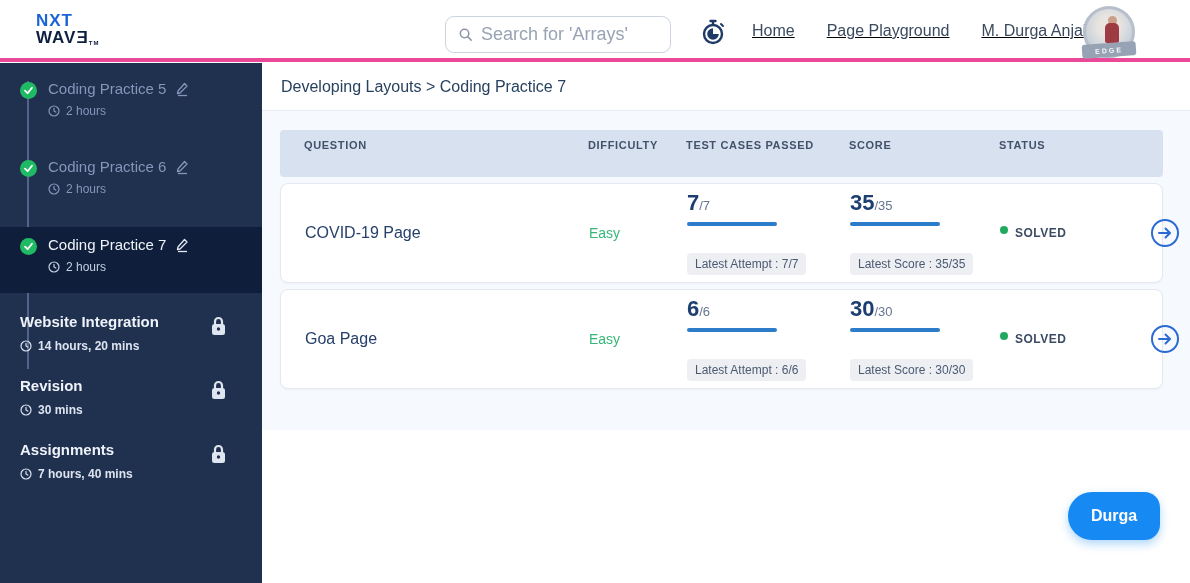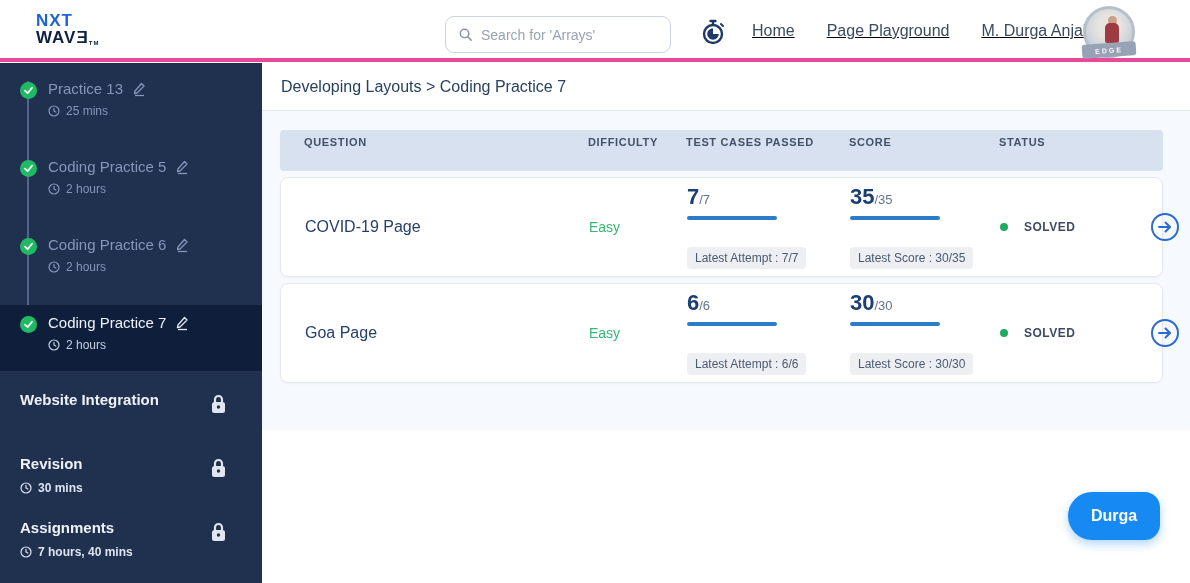--- a/index.html
+++ b/index.html
@@ -8,21 +8,21 @@
 
   
   .header { position:absolute; top:0; left:0; width:1190px; height:62px;
     background:#fff; border-bottom:4px solid #ec4899; display:flex; align-items:center; z-index:5; }
   .logo { margin-left:36px; line-height:1; cursor:pointer; }
   .logo .l1 { font-size:17px; font-weight:bold; color:#1b64d8; letter-spacing:1px; }
   .logo .l2 { font-size:17px; font-weight:bold; color:#0e1f40; letter-spacing:1px; }
   .logo .tm { font-size:6px; color:#0e1f40; vertical-align:bottom; }
   .search-box { position:absolute; left:445px; top:16px; width:226px; height:37px;
     border:1px solid #ccd4df; border-radius:9px; background:#fff; display:flex; align-items:center; padding:0 12px; }
-  .search-box input { border:none; outline:none; font-size:14px; color:#4d7c0f; width:100%;
+  .search-box input { border:none; outline:none; font-size:18px; color:#4d7c0f; width:100%;
     font-family:"Liberation Sans", sans-serif; background:transparent; }
   .search-box input::placeholder { color:#98a3b3; }
   .timer-wrap { position:absolute; left:699px; top:18px; width:28px; height:28px; cursor:pointer; }
   .nav-links { position:absolute; left:752px; top:0; height:62px; display:flex; align-items:center; gap:32px;text-decoration:underline; }
   .nav-link { font-size:16px; color:#3b4a5e; cursor:pointer; white-space:nowrap; }
   .avatar { position:absolute; left:1083px; top:6px; width:52px; height:52px; border-radius:50%;
     background:radial-gradient(circle at 50% 38%, #e8e4e0 0 30%, #cfd5dc 60%, #aab4c1 100%);
     border:3px solid #b6bfca; cursor:pointer; }
   .avatar .person { position:absolute; left:19px; top:14px; width:14px; height:20px;
     background:#9e3b42; border-radius:5px 5px 2px 2px; }
@@ -53,36 +53,36 @@
   .l-item .lock { position:absolute; right:34px; top:16px; width:19px; height:22px; }
 
   
   .main { position:absolute; top:63px; left:262px; width:928px; height:520px; background:#fff; }
   .breadcrumb-bar { height:48px; background:#fff; border-bottom:1px solid #e8ecf2;
     display:flex; align-items:center; padding-left:19px; }
   .breadcrumb { font-size:16px; color:#27415f; }
   .content-upper { background:#f6f9fd; height:319px; padding:19px 27px 0 18px; }
 
   .tbl-head { display:grid; grid-template-columns:284px 98px 163px 150px 150px 1fr;
-    align-items:center; height:41px; background:#d8e1f0; border-radius:4px; padding:0 20px 18px 24px; }
+    align-items:center; height:47px; background:#d8e1f0; border-radius:4px; padding:0 20px 18px 24px; }
   .tbl-head span { font-size:11px; font-weight:bold; letter-spacing:.06em; color:#42526b; }
 
   .row-card { display:grid; grid-template-columns:284px 98px 163px 150px 150px 1fr;
     align-items:center; background:#fff; border:1px solid #e4e9f1; border-radius:8px;
     height:100px; margin-top:6px; padding:0 20px 0 24px; box-shadow:0 1px 2px rgba(30,50,90,.04); }
   .row-card + .row-card { margin-top:6px; }
   .q-name { font-size:16px; color:#26406b; }
   .difficulty { font-size:14px; color:#35b877; }
   .metric .nums { line-height:1; }
   .metric .big { font-size:22px; font-weight:bold; color:#1d3e71; }
   .metric .small { font-size:13px; color:#64748f; }
   .metric .bar { width:90px; height:4px; border-radius:2px; background:#2c7cc9; margin-top:8px; }
   .metric .pill { display:inline-block; margin-top:27px; background:#edeff3; border-radius:4px;
     padding:4px 8px; font-size:12px; color:#4a5a72; white-space:nowrap; }
-  .status { display:flex; align-items:center; gap:16px; }
+  .status { display:flex; gap:7px; }
   .status .dot { width:8px; height:8px; border-radius:50%; background:#1faa5f; }
   .status .txt { font-size:12px; letter-spacing:.04em; color:#3c4c63; font-weight:bold; }
   .go-btn { justify-self:end; width:30px; height:30px; cursor:pointer; }
 
   .help-btn { position:absolute; right:30px; bottom:43px; width:92px; height:48px;
     background:#1789f2; color:#fff; font-size:16px; font-weight:bold;
     border:none; border-radius:28px 18px 18px 28px; cursor:pointer;
     display:flex; align-items:center; justify-content:center;
     box-shadow:0 4px 10px rgba(23,137,242,.35); font-family:"Liberation Sans", sans-serif; }
 </style>
@@ -125,40 +125,20 @@
     <div class="ribbon">
       <span>EDGE</span>
     </div>
   </div>
 </div>
 
 <div class="sidebar">
   <div class="timeline">
     <div class="rail"></div>
 
-    <div class="t-item">
-      <svg class="check" viewBox="0 0 17 17">
-        <circle cx="8.5" cy="8.5" r="8.5" fill="#21ba64"></circle>
-        <polyline points="5,8.7 7.6,11.2 12,5.8" fill="none" stroke="#fff" stroke-width="1.8" stroke-linecap="round" stroke-linejoin="round"></polyline>
-      </svg>
-      <div class="t-title-row">
-        <span class="t-title">Practice 13</span>
-        <svg class="edit" viewBox="0 0 16 16">
-          <path d="M10.5 2.5 L13 5 L6 12 L3.5 12.5 L4 10 Z" fill="none" stroke="currentColor" stroke-width="1.3" stroke-linejoin="round"></path>
-          <line x1="4" y1="14.5" x2="13" y2="14.5" stroke="currentColor" stroke-width="1.3"></line>
-        </svg>
-      </div>
-      <div class="t-dur">
-        <svg width="12" height="12" viewBox="0 0 12 12">
-            <circle cx="6" cy="6" r="5" fill="none" stroke="currentColor" stroke-width="1.2"></circle>
-            <path d="M6 3.4 V6 l1.8 1.1" fill="none" stroke="currentColor" stroke-width="1.2" stroke-linecap="round"></path>
-          </svg>
-        <span>25 mins</span>
-      </div>
-    </div>
 
     <div class="t-item">
       <svg class="check" viewBox="0 0 17 17">
         <circle cx="8.5" cy="8.5" r="8.5" fill="#21ba64"></circle>
         <polyline points="5,8.7 7.6,11.2 12,5.8" fill="none" stroke="#fff" stroke-width="1.8" stroke-linecap="round" stroke-linejoin="round"></polyline>
       </svg>
       <div class="t-title-row">
         <span class="t-title">Coding Practice 5</span>
         <svg class="edit" viewBox="0 0 16 16">
           <path d="M10.5 2.5 L13 5 L6 12 L3.5 12.5 L4 10 Z" fill="none" stroke="currentColor" stroke-width="1.3" stroke-linejoin="round"></path>
@@ -212,20 +192,27 @@
             <circle cx="6" cy="6" r="5" fill="none" stroke="currentColor" stroke-width="1.2"></circle>
             <path d="M6 3.4 V6 l1.8 1.1" fill="none" stroke="currentColor" stroke-width="1.2" stroke-linecap="round"></path>
           </svg>
         <span>2 hours</span>
       </div>
     </div>
   </div>
 
   <div class="l-item">
     <div class="l-title">Website Integration</div>
+    <div class="l-dur">
+      <svg width="12" height="12" viewBox="0 0 12 12">
+          <circle cx="6" cy="6" r="5" fill="none" stroke="currentColor" stroke-width="1.2"></circle>
+          <path d="M6 3.4 V6 l1.8 1.1" fill="none" stroke="currentColor" stroke-width="1.2" stroke-linecap="round"></path>
+        </svg>
+      <span>14 hours, 20 mins</span>
+    </div>
     <svg class="lock" viewBox="0 0 19 22">
       <path d="M6 9 V6.5 a3.5 3.5 0 0 1 7 0 V9" fill="none" stroke="#dfe6f0" stroke-width="2.2"></path>
       <rect x="3" y="9" width="13" height="11" rx="2.5" fill="#dfe6f0"></rect>
       <circle cx="9.5" cy="14" r="1.7" fill="#20304f"></circle>
     </svg>
   </div>
 
   <div class="l-item">
     <div class="l-title">Revision</div>
     <div class="l-dur">
@@ -283,21 +270,21 @@
       <span class="q-name">COVID-19 Page</span>
       <span class="difficulty">Easy</span>
       <div class="metric">
         <div class="nums"><span class="big">7</span><span class="small">/7</span></div>
         <div class="bar"></div>
         <span class="pill">Latest Attempt : 7/7</span>
       </div>
       <div class="metric">
         <div class="nums"><span class="big">35</span><span class="small">/35</span></div>
         <div class="bar"></div>
-        <span class="pill">Latest Score : 30/35</span>
+        <span class="pill">Latest Score : 35/35</span>
       </div>
       <div class="status">
         <span class="dot"></span>
         <span class="txt">SOLVED</span>
       </div>
       <svg class="go-btn" viewBox="0 0 30 30">
         <circle cx="15" cy="15" r="13" fill="none" stroke="#2b6bd4" stroke-width="2"></circle>
         <line x1="9" y1="15" x2="19.5" y2="15" stroke="#2b6bd4" stroke-width="2" stroke-linecap="round"></line>
         <polyline points="15.5,10.5 20,15 15.5,19.5" fill="none" stroke="#2b6bd4" stroke-width="2" stroke-linecap="round" stroke-linejoin="round"></polyline>
       </svg>

